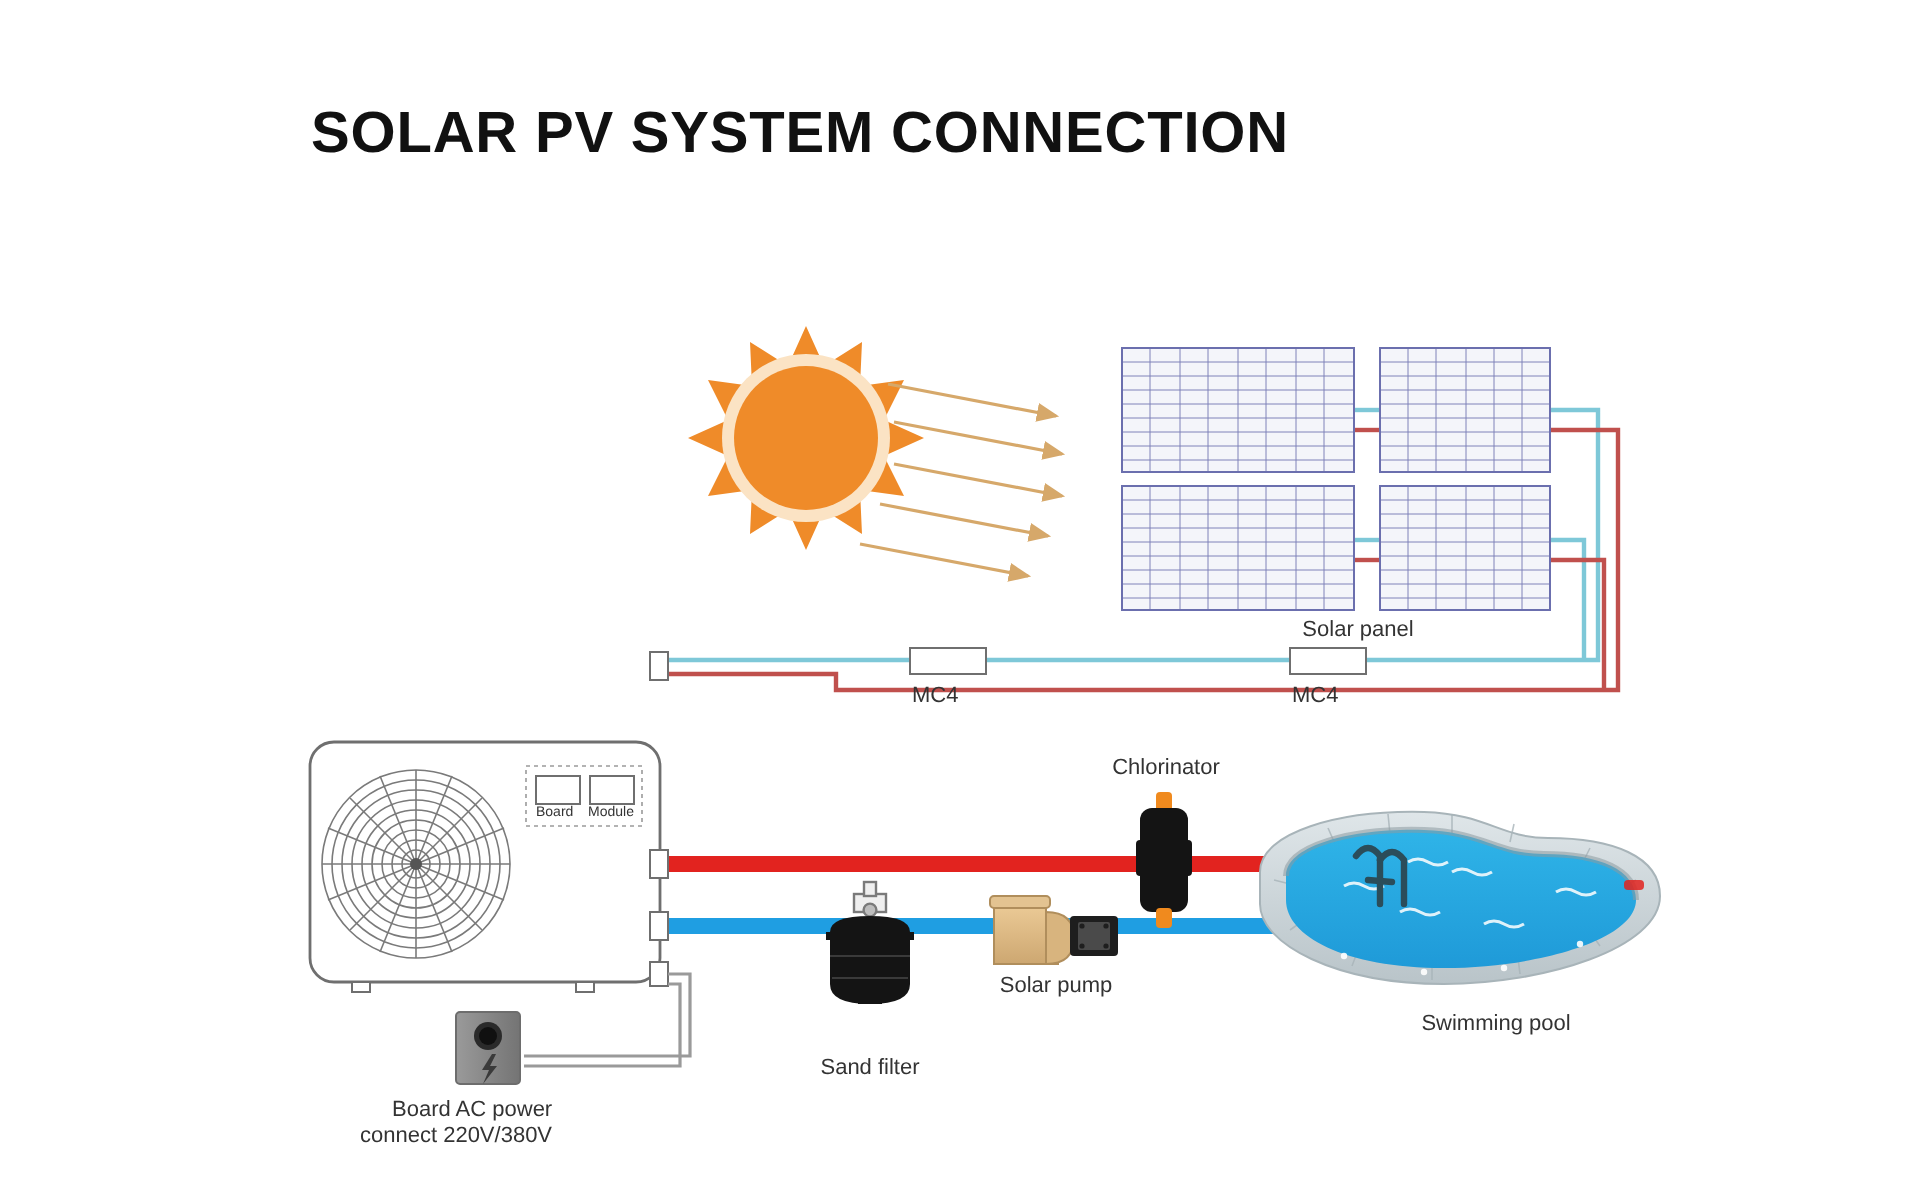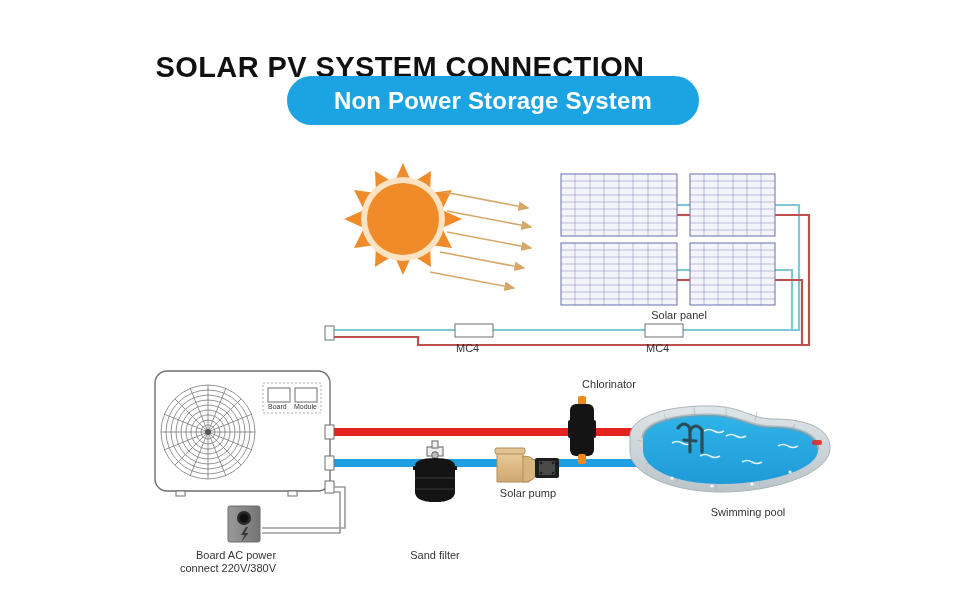--- a/index.html
+++ b/index.html
@@ -64,23 +64,20 @@
   .caption.center { transform: translateX(-50%); text-align: right; }
   svg { display: block; }
 </style>
 </head>
 <body>
 
 <div id="stage">
 
   <div class="title">SOLAR PV SYSTEM CONNECTION</div>
 
-  <div class="badge">
-    <span class="badge-label">Non Power Storage System</span>
-  </div>
 
   <svg width="960" height="599" style="position:absolute;left:0;top:0;">
     <defs>
       <marker id="rayArrow" markerWidth="7" markerHeight="7" refX="6" refY="3" orient="auto">
         <path d="M0,0 L7,3 L0,6 Z" fill="#d6a86a"></path>
       </marker>
       <clipPath id="poolClip">
         <path d="M636,436 C636,420 672,411 710,412 C742,413 748,424 772,424
                  C800,424 822,431 822,447 C822,470 770,486 722,486
                  C672,486 636,470 636,450 Z"></path>
@@ -374,23 +371,23 @@
     </g>
 
   </svg>
 
   <div class="caption center" style="left:679px; top:309px;">Solar panel</div>
 
   <div class="caption" style="left:456px; top:342px;">MC4</div>
 
   <div class="caption" style="left:646px; top:342px;">MC4</div>
 
-  <div class="caption center" style="left:609px; top:378px;">Chlorinator</div>
-
-  <div class="caption center" style="left:435px; top:549px;">Sand filter</div>
+  <div class="caption center" style="left:583px; top:378px;">Chlorinator</div>
+
+  <div class="caption center" style="left:435px; top:528px;">Sand filter</div>
 
   <div class="caption center" style="left:528px; top:487px;">Solar pump</div>
 
   <div class="caption center" style="left:748px; top:506px;">Swimming pool</div>
 
   <div class="caption" style="left:196px; top:549px;">Board AC power</div>
   <div class="caption" style="left:180px; top:562px;">connect 220V/380V</div>
 
   <div class="caption" style="left:268px; top:403px; font-size:7px;">Board</div>
   <div class="caption" style="left:294px; top:403px; font-size:7px;">Module</div>

